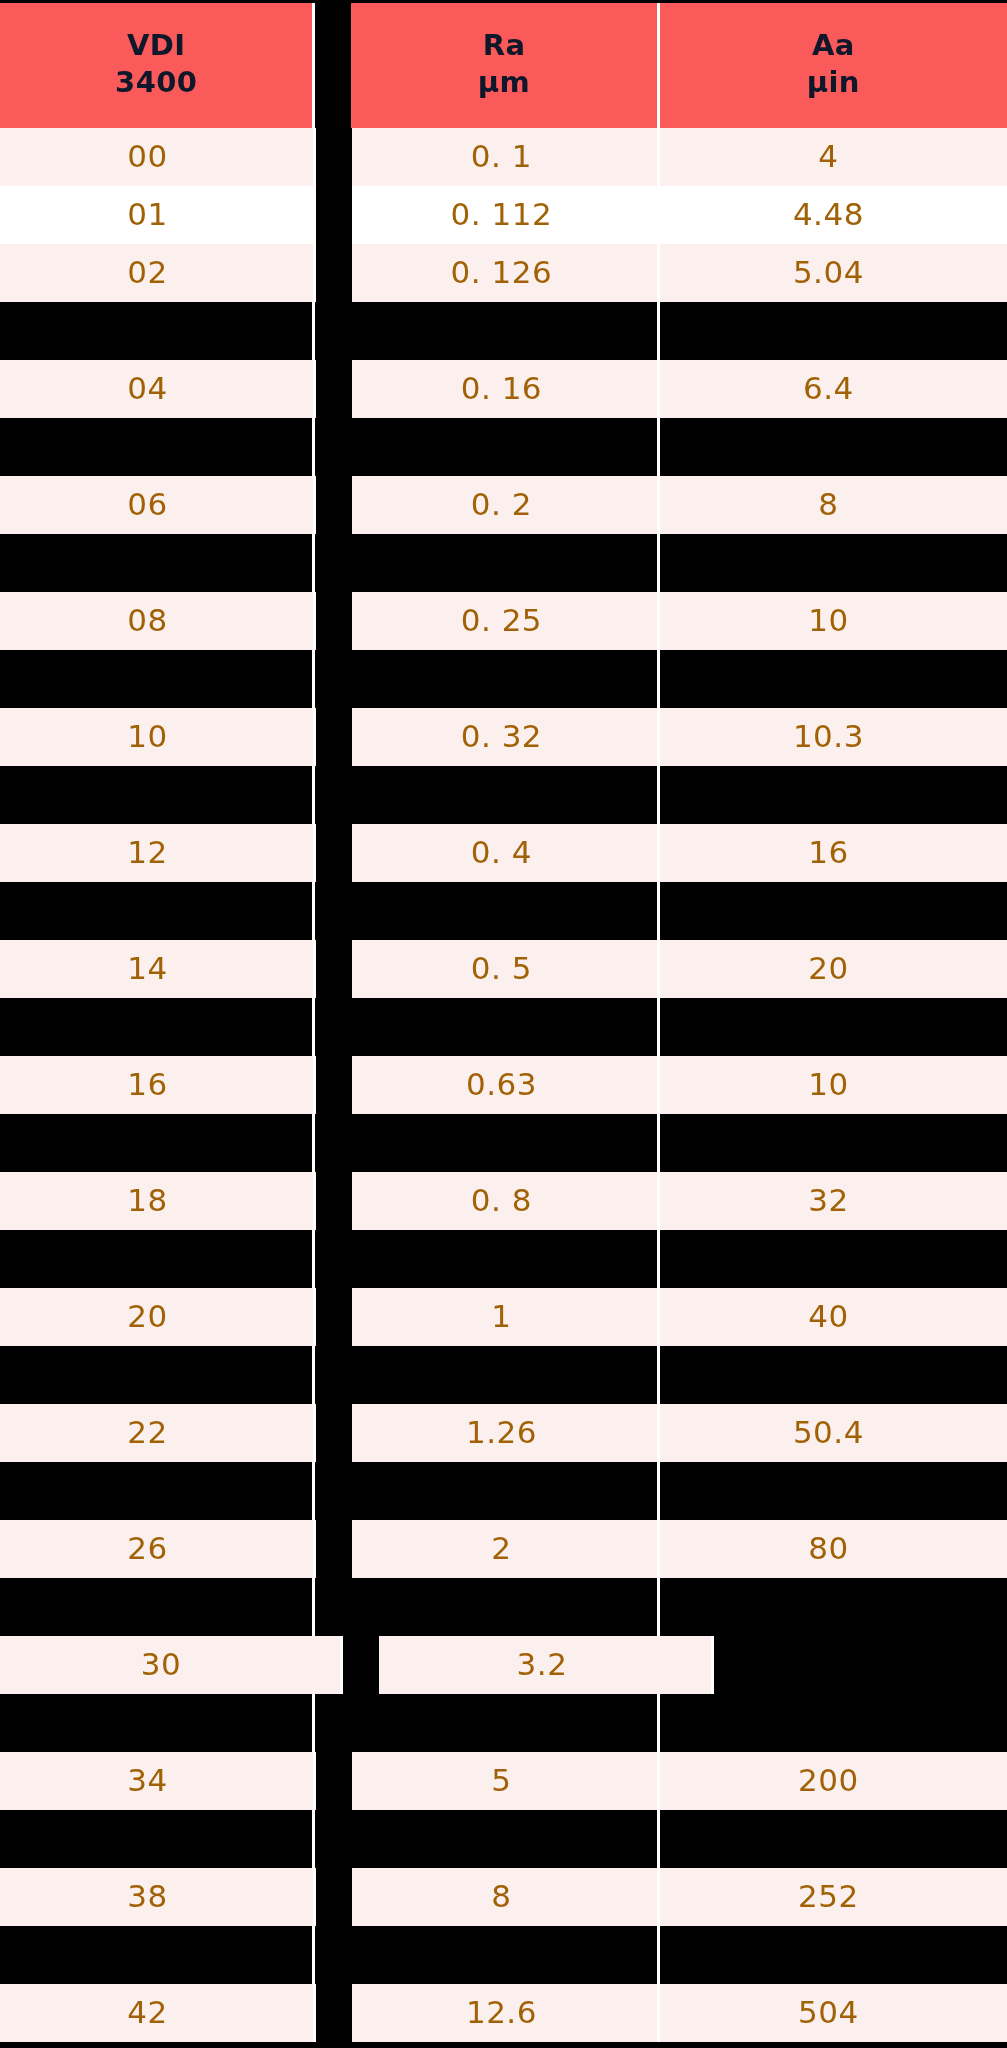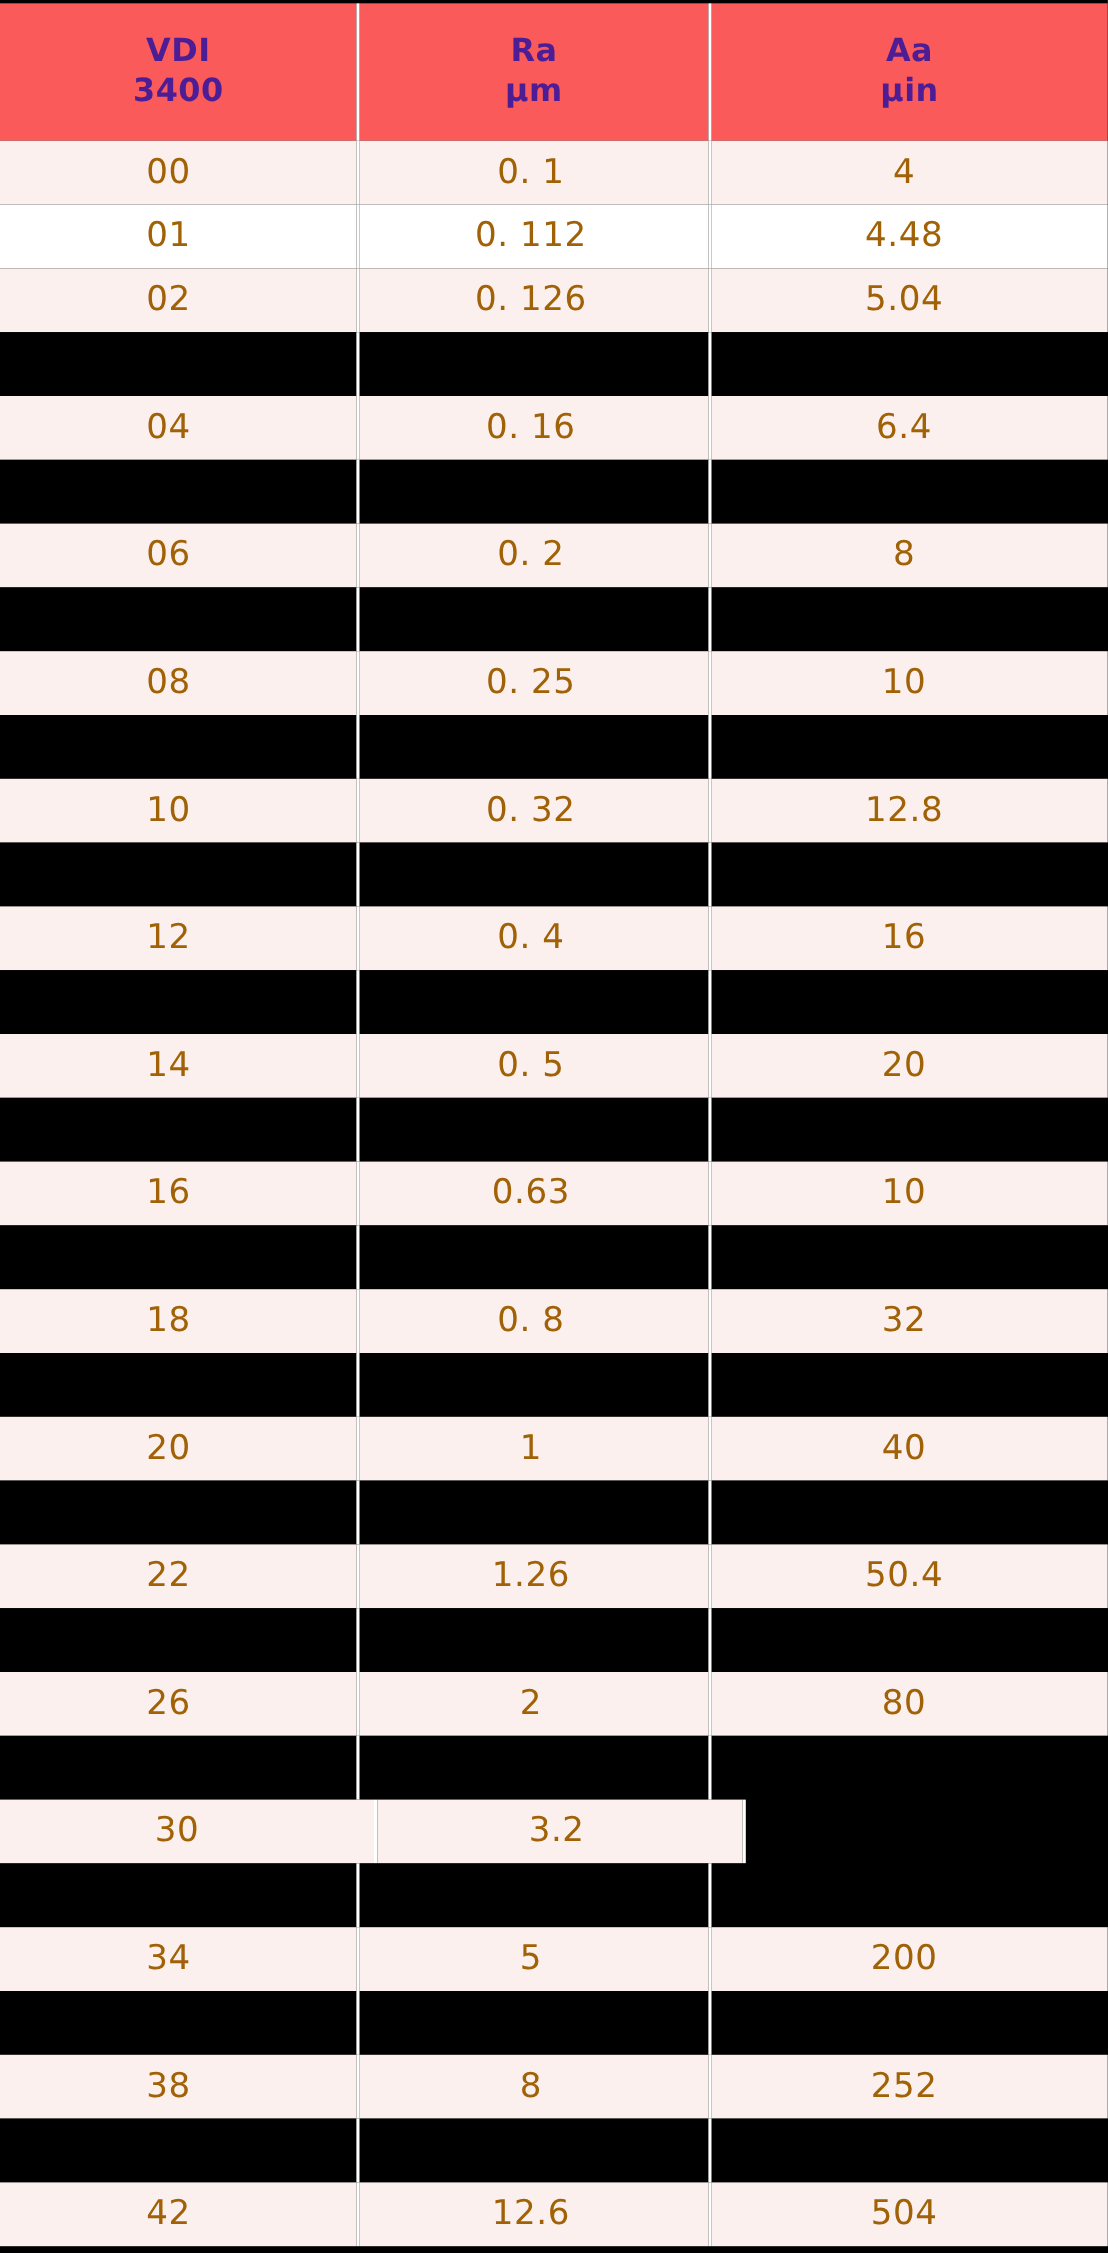--- a/index.html
+++ b/index.html
@@ -31,28 +31,28 @@
     box-sizing: border-box;
     display: flex;
     align-items: center;
     justify-content: center;
     overflow: hidden;
   }
 
   
   .c1 { width: 340px; }
   .gut { width: 3px; background: #FFFFFF; flex: 0 0 3px; }
-  .c2 { width: 332px; }
+  .c2 { width: 332px; margin-left: 36px; }
   .c3 { width: 378px; text-align: center; }
 
   
   .row-header { height: 128px; }
   .row-header .cell {
     background: #FB5A5A;
-    color: #4c1d95;
+    color: #0f172a;
     font-weight: bold;
     font-size: 29px;
     line-height: 1.28;
     flex-direction: column;
     letter-spacing: 0.4px;
   }
   .row-header .hline { display: block; }
   .top-rule {
     position: absolute;
     top: 0; left: 0;
@@ -175,21 +175,21 @@
         <div class="gut"></div>
         <div class="cell c2"></div>
         <div class="gut"></div>
         <div class="cell c3"></div>
       </div>
       <div class="row row-data bg-pink">
         <div class="cell c1">10</div>
         <div class="gut"></div>
         <div class="cell c2">0. 32</div>
         <div class="gut"></div>
-        <div class="cell c3">12.8</div>
+        <div class="cell c3">10.3</div>
       </div>
       <div class="row row-black">
         <div class="cell c1"></div>
         <div class="gut"></div>
         <div class="cell c2"></div>
         <div class="gut"></div>
         <div class="cell c3"></div>
       </div>
       <div class="row row-data bg-pink">
         <div class="cell c1">12</div>

